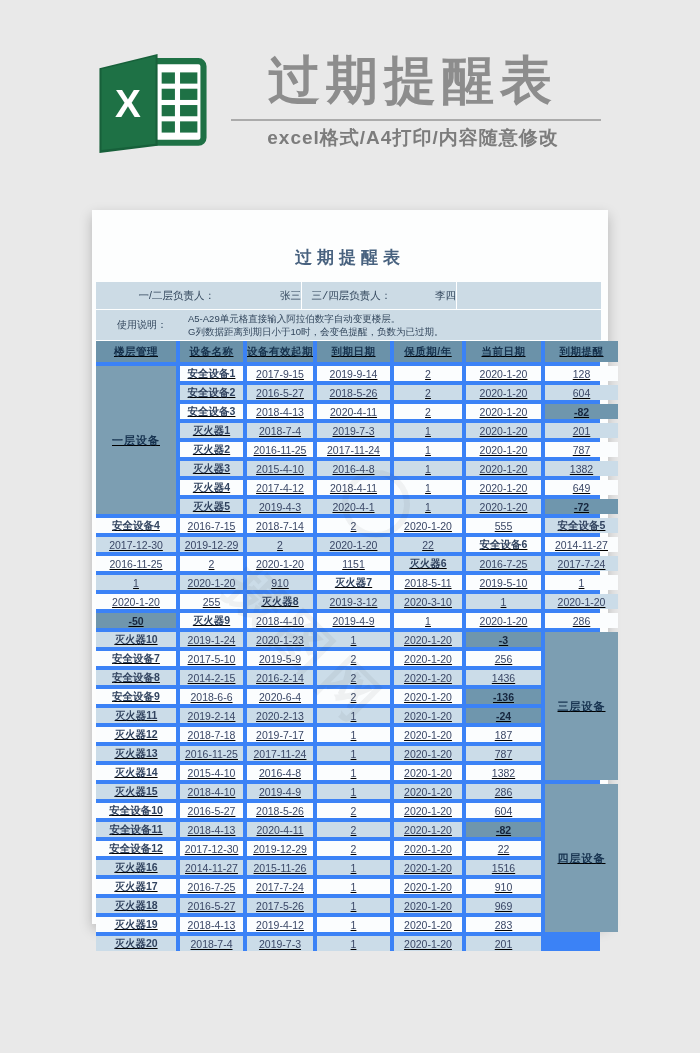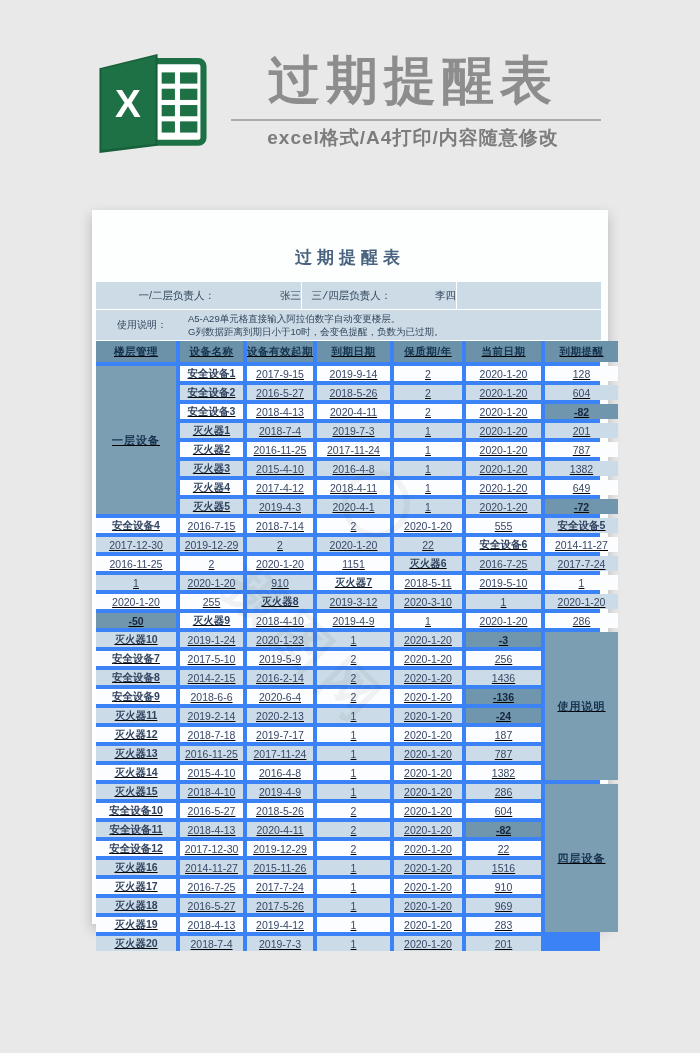--- a/index.html
+++ b/index.html
@@ -206,21 +206,21 @@
         <div class="cell c r0">2019-4-9</div>
         <div class="cell c r0">1</div>
         <div class="cell c r0">2020-1-20</div>
         <div class="cell c r0">286</div>
         <div class="cell c name r1">灭火器10</div>
         <div class="cell c r1">2019-1-24</div>
         <div class="cell c r1">2020-1-23</div>
         <div class="cell c r1">1</div>
         <div class="cell c r1">2020-1-20</div>
         <div class="cell c r1 alert">-3</div>
-        <div class="cell floor">使用说明</div>
+        <div class="cell floor">三层设备</div>
         <div class="cell c name r0">安全设备7</div>
         <div class="cell c r0">2017-5-10</div>
         <div class="cell c r0">2019-5-9</div>
         <div class="cell c r0">2</div>
         <div class="cell c r0">2020-1-20</div>
         <div class="cell c r0">256</div>
         <div class="cell c name r1">安全设备8</div>
         <div class="cell c r1">2014-2-15</div>
         <div class="cell c r1">2016-2-14</div>
         <div class="cell c r1">2</div>

